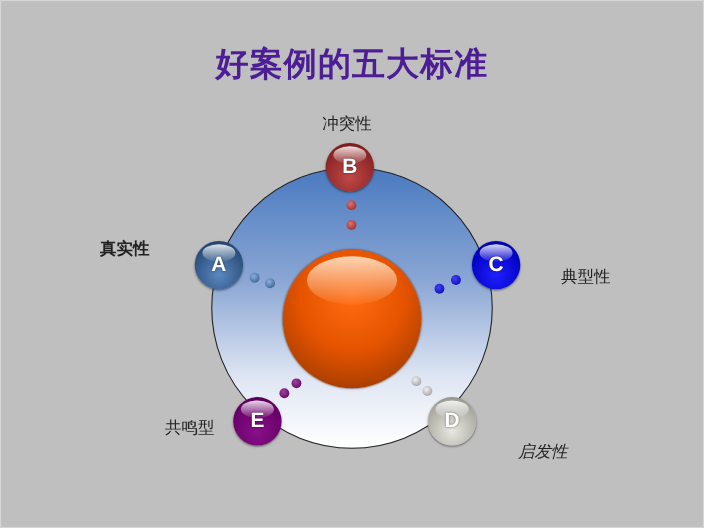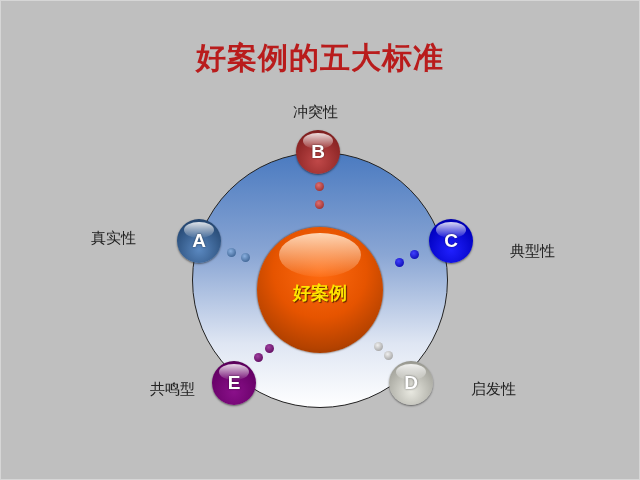--- a/index.html
+++ b/index.html
@@ -1,18 +1,18 @@
 <!DOCTYPE html>
 <html><head>
 <meta charset="utf-8">
 <style>
   html,body{margin:0;padding:0;}
   body{width:640px;height:480px;background:#bfbfbf;position:relative;overflow:hidden;font-family:"DejaVu Sans",sans-serif;}
   .frame{position:absolute;left:0;top:0;width:638px;height:478px;border:1px solid #d6d6d6;}
-  .title{position:absolute;left:0;top:38px;width:640px;text-align:center;font-size:30px;font-weight:bold;color:#b91c1c;letter-spacing:1px;}
+  .title{position:absolute;left:0;top:38px;width:640px;text-align:center;font-size:30px;font-weight:bold;color:#4c1d95;letter-spacing:1px;}
   .ring{position:absolute;left:192px;top:152px;width:256px;height:256px;border-radius:50%;border:1px solid #222;
     background:linear-gradient(to bottom,#4a7ac0 0%,#8aa6d4 40%,#dfe6f3 75%,#ffffff 100%);box-sizing:border-box;}
   .core{position:absolute;left:257px;top:227px;width:126px;height:126px;border-radius:50%;
     background:radial-gradient(circle at 50% 35%,#ff6a10 0%,#e65400 45%,#b44200 75%,#6e2a00 100%);
     box-shadow:0 0 2px #3a1a00;}
   .core-hl{position:absolute;left:22px;top:6px;width:82px;height:44px;border-radius:50%;
     background:linear-gradient(to bottom,rgba(255,220,190,0.95),rgba(255,150,80,0.15));}
   .core-label{position:absolute;left:0;top:54px;width:126px;text-align:center;color:#ffe400;font-family:"DejaVu Serif",serif;font-weight:bold;font-size:18px;text-shadow:1px 1px 1px #5a2000;}
   .ball{position:absolute;width:44px;height:44px;border-radius:50%;box-shadow:0 1px 2px rgba(0,0,0,0.5);}
   .ball .hl{position:absolute;left:7px;top:3px;width:30px;height:16px;border-radius:50%;background:linear-gradient(to bottom,rgba(255,255,255,0.85),rgba(255,255,255,0.05));}
@@ -34,21 +34,20 @@
 <div class="dot" style="left:241px;top:253px;background:radial-gradient(circle at 40% 35%,#8ab0e0,#2a5080);"></div>
 <div class="dot" style="left:410px;top:250px;background:radial-gradient(circle at 40% 35%,#4040ff,#0000a0);"></div>
 <div class="dot" style="left:395px;top:258px;background:radial-gradient(circle at 40% 35%,#4040ff,#0000a0);"></div>
 <div class="dot" style="left:265px;top:344px;background:radial-gradient(circle at 40% 35%,#a040a0,#500050);"></div>
 <div class="dot" style="left:254px;top:353px;background:radial-gradient(circle at 40% 35%,#a040a0,#500050);"></div>
 <div class="dot" style="left:374px;top:342px;background:radial-gradient(circle at 40% 35%,#f0f0f0,#909090);"></div>
 <div class="dot" style="left:384px;top:351px;background:radial-gradient(circle at 40% 35%,#f0f0f0,#909090);"></div>
 
 <div class="core">
   <div class="core-hl"></div>
-  <div class="core-label">好案例</div>
 </div>
 
 <div class="ball" style="left:177px;top:219px;background:radial-gradient(circle at 50% 70%,#5a88c0,#2a4e7a 70%,#1a3050);">
   <div class="hl"></div>
   <div class="lt">A</div>
 </div>
 <div class="ball" style="left:296px;top:130px;background:radial-gradient(circle at 50% 70%,#c04848,#8a2424 70%,#5a1010);">
   <div class="hl"></div>
   <div class="lt">B</div>
 </div>
@@ -58,17 +57,17 @@
 </div>
 <div class="ball" style="left:389px;top:361px;background:radial-gradient(circle at 50% 70%,#e8e8e0,#a8a8a0 70%,#707068);">
   <div class="hl"></div>
   <div class="lt">D</div>
 </div>
 <div class="ball" style="left:212px;top:361px;background:radial-gradient(circle at 50% 70%,#8a108a,#660066 70%,#380038);">
   <div class="hl"></div>
   <div class="lt">E</div>
 </div>
 
-<div class="lbl" style="left:91px;top:229px;">真实性</div>
+<div class="lbl" style="left:91px;top:217px;font-weight:bold;">真实性</div>
 <div class="lbl" style="left:293px;top:103px;">冲突性</div>
 <div class="lbl" style="left:510px;top:242px;">典型性</div>
-<div class="lbl" style="left:471px;top:380px;">启发性</div>
+<div class="lbl" style="left:471px;top:401px;font-style:italic;">启发性</div>
 <div class="lbl" style="left:116px;top:380px;margin-left:34px;">共鸣型</div>
 
 </body></html>

